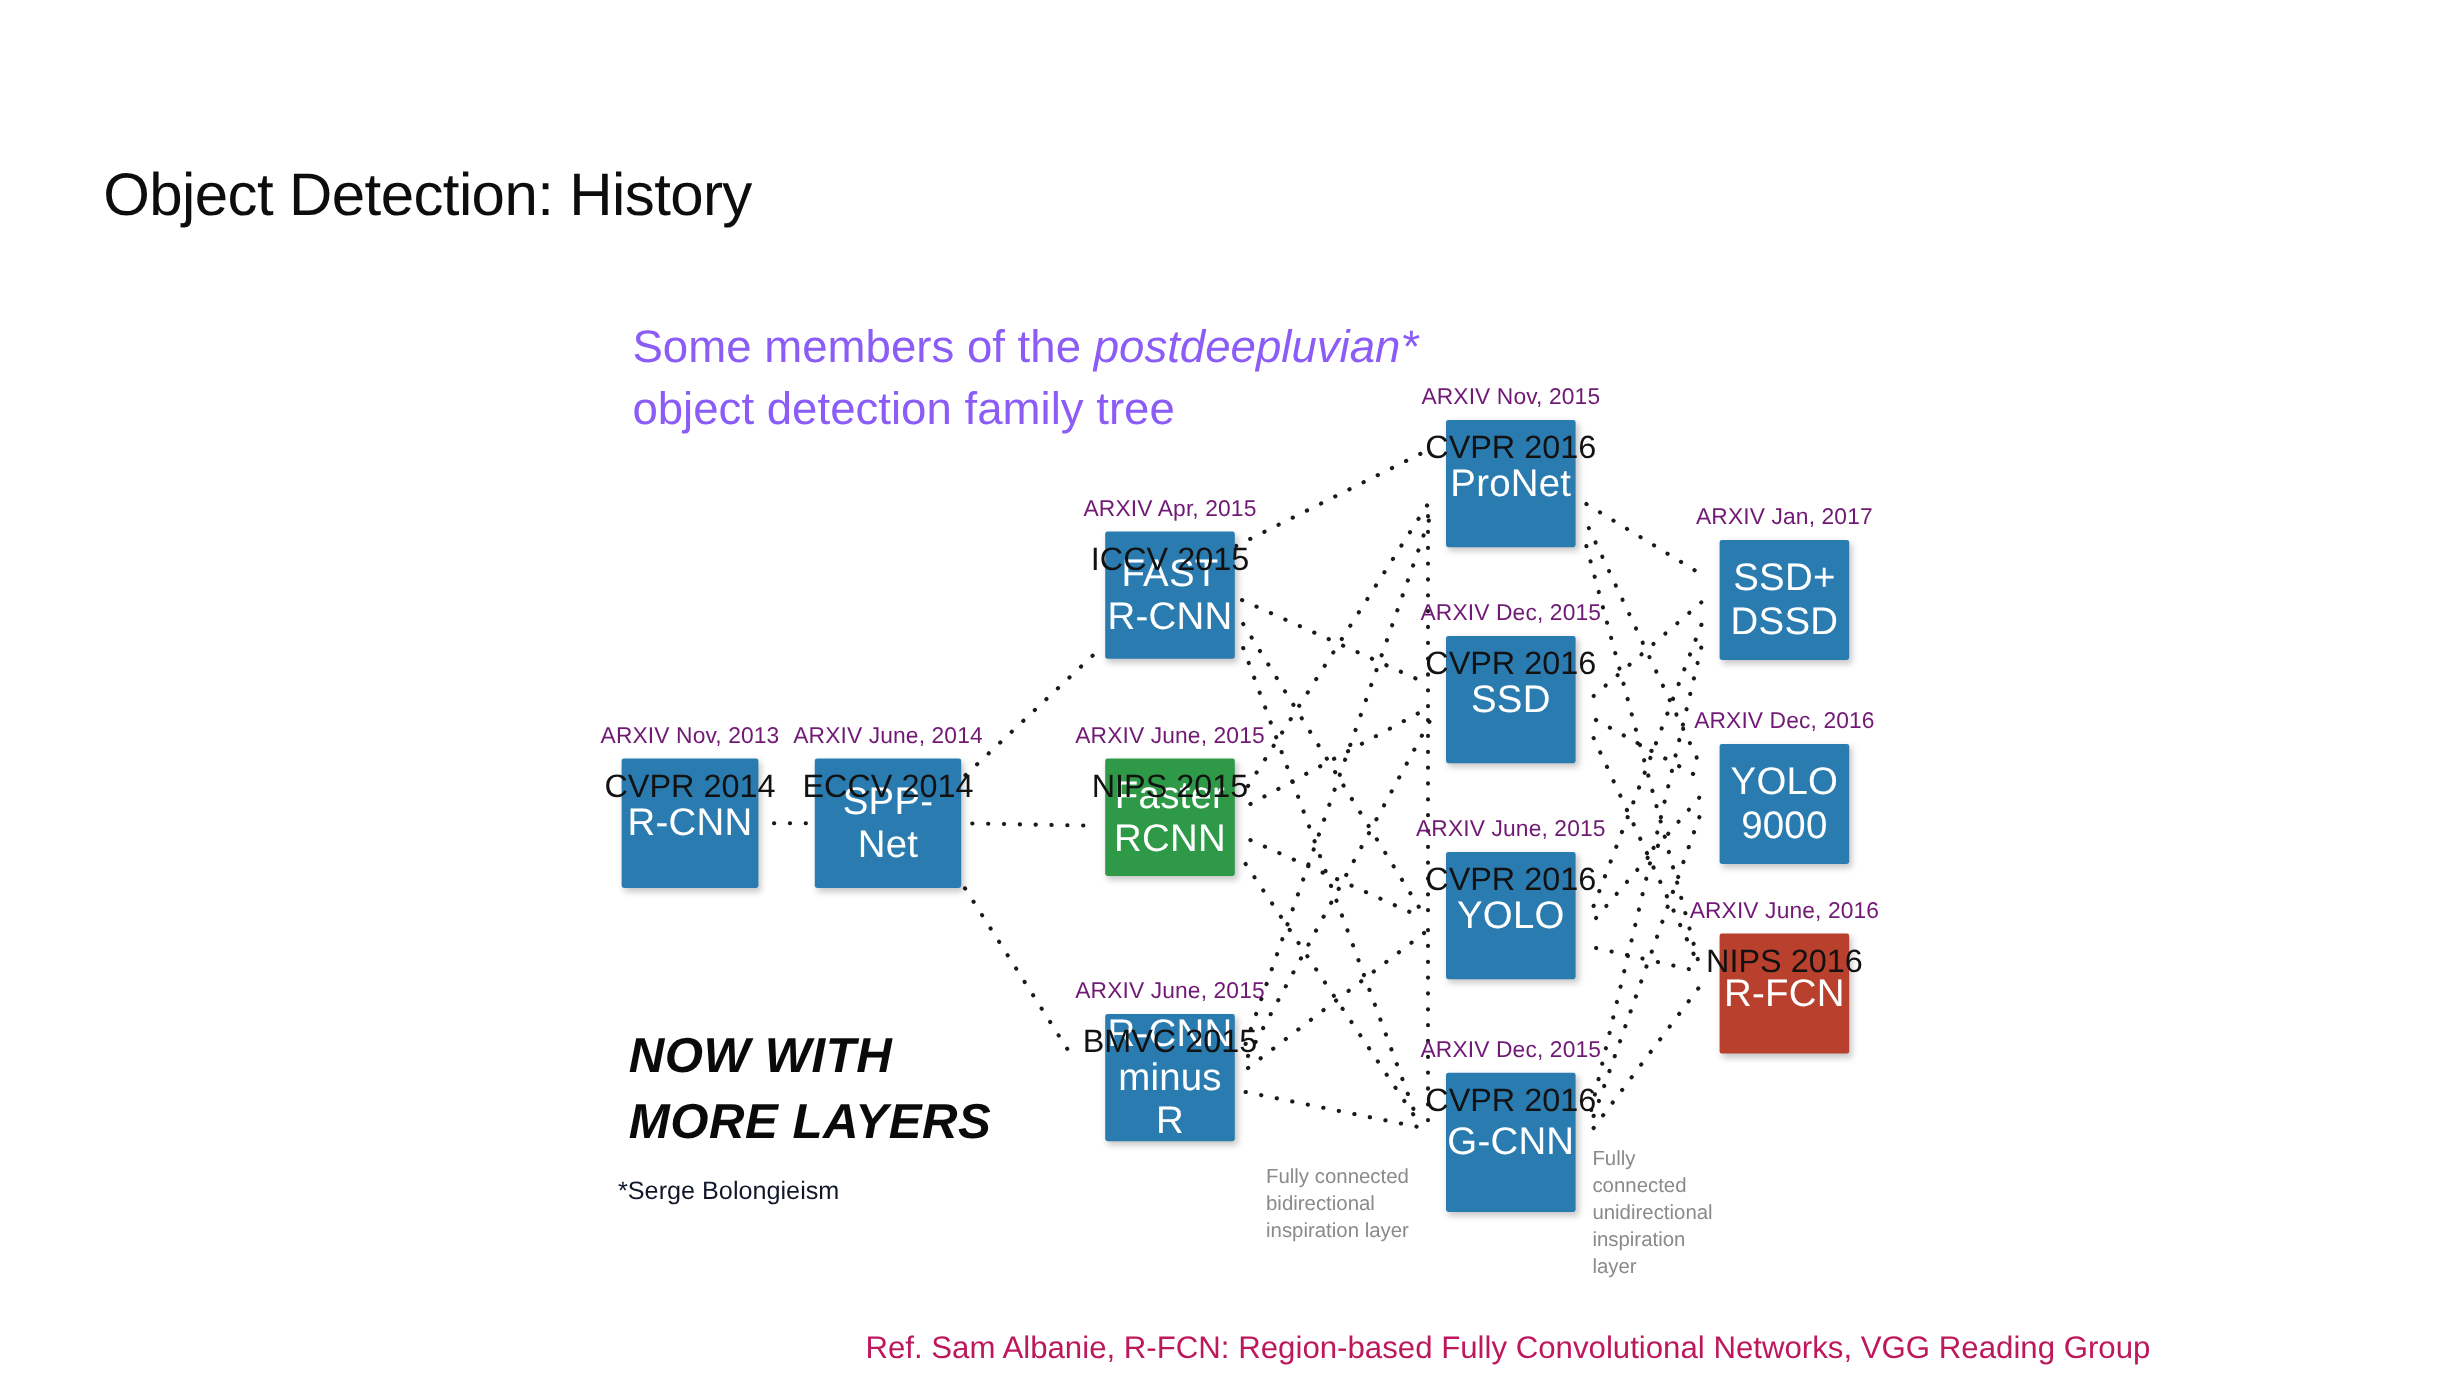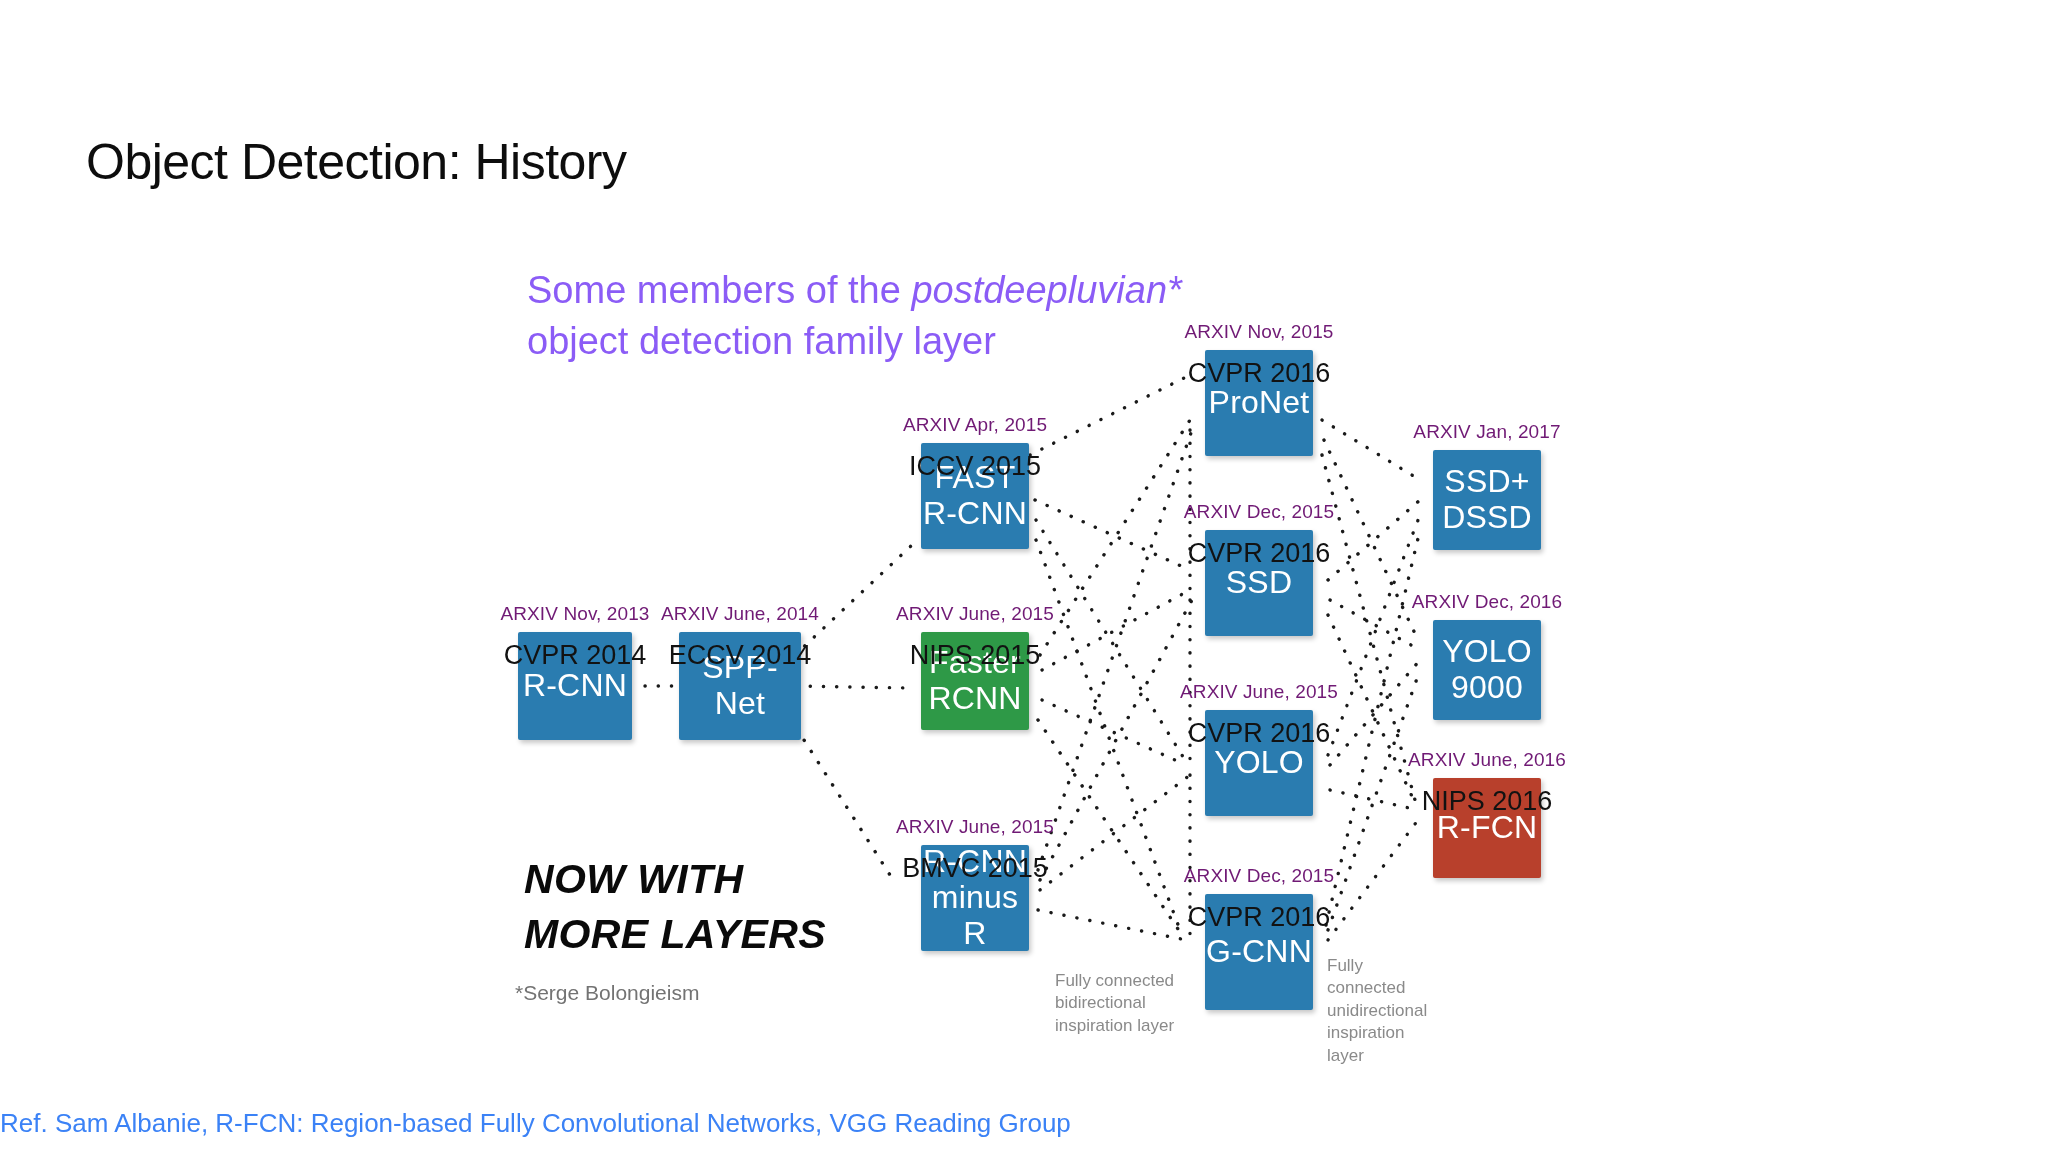--- a/index.html
+++ b/index.html
@@ -72,21 +72,21 @@
     color: #0a0a0a;
     letter-spacing: 0.4px;
     white-space: nowrap;
   }
 
   #footnote-star {
     position: absolute;
     left: 515px;
     top: 981px;
     font-size: 21px;
-    color: #737373;
+    color: #0f172a;
     white-space: nowrap;
   }
 
   
   .node {
     position: absolute;
     width: 0;
     height: 0;
   }
   .node .arxiv {
@@ -154,23 +154,23 @@
     stroke-linecap: round;
     stroke-dasharray: 0.2 13;
   }
 
   
   #reference {
     position: absolute;
     left: 0;
     top: 1108px;
     width: 1792px;
-    text-align: left;
+    text-align: right;
     font-size: 26px;
-    color: #3b82f6;
+    color: #be185d;
   }
 </style>
 </head>
 <body>
 
 <div id="slide">
 
   <div id="slide-title">Object Detection: History</div>
 
   <div id="figure">
@@ -235,21 +235,21 @@
 
       <line x1="1328" y1="930" x2="1420" y2="670"></line>
 
       <line x1="1328" y1="940" x2="1418" y2="820"></line>
     </svg>
 
     <div id="figure-caption">
       <div>
         <span>Some members of the </span><span class="ital">postdeepluvian*</span>
       </div>
-      <div>object detection family layer</div>
+      <div>object detection family tree</div>
     </div>
 
     <div id="slogan">
       <div>NOW WITH</div>
       <div>MORE LAYERS</div>
     </div>
     <div id="footnote-star">*Serge Bolongieism</div>
 
     <div class="note" style="left:1055px; top:970px; width:122px;">Fully connected bidirectional inspiration layer</div>
     <div class="note" style="left:1327px; top:955px; width:90px;">Fully connected unidirectional inspiration layer</div>

